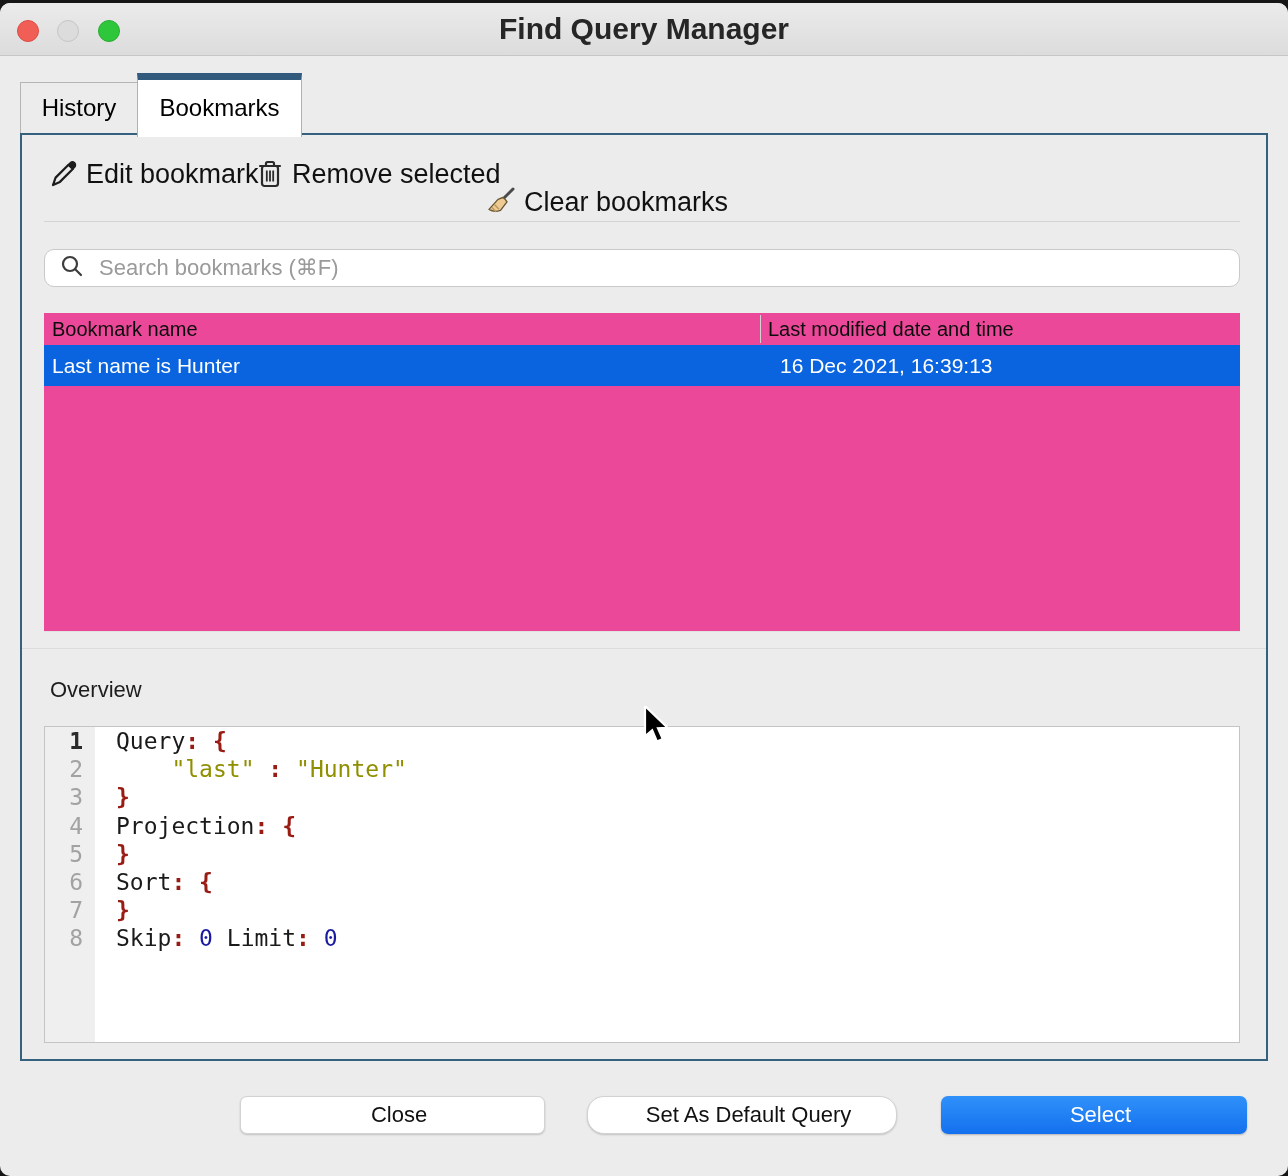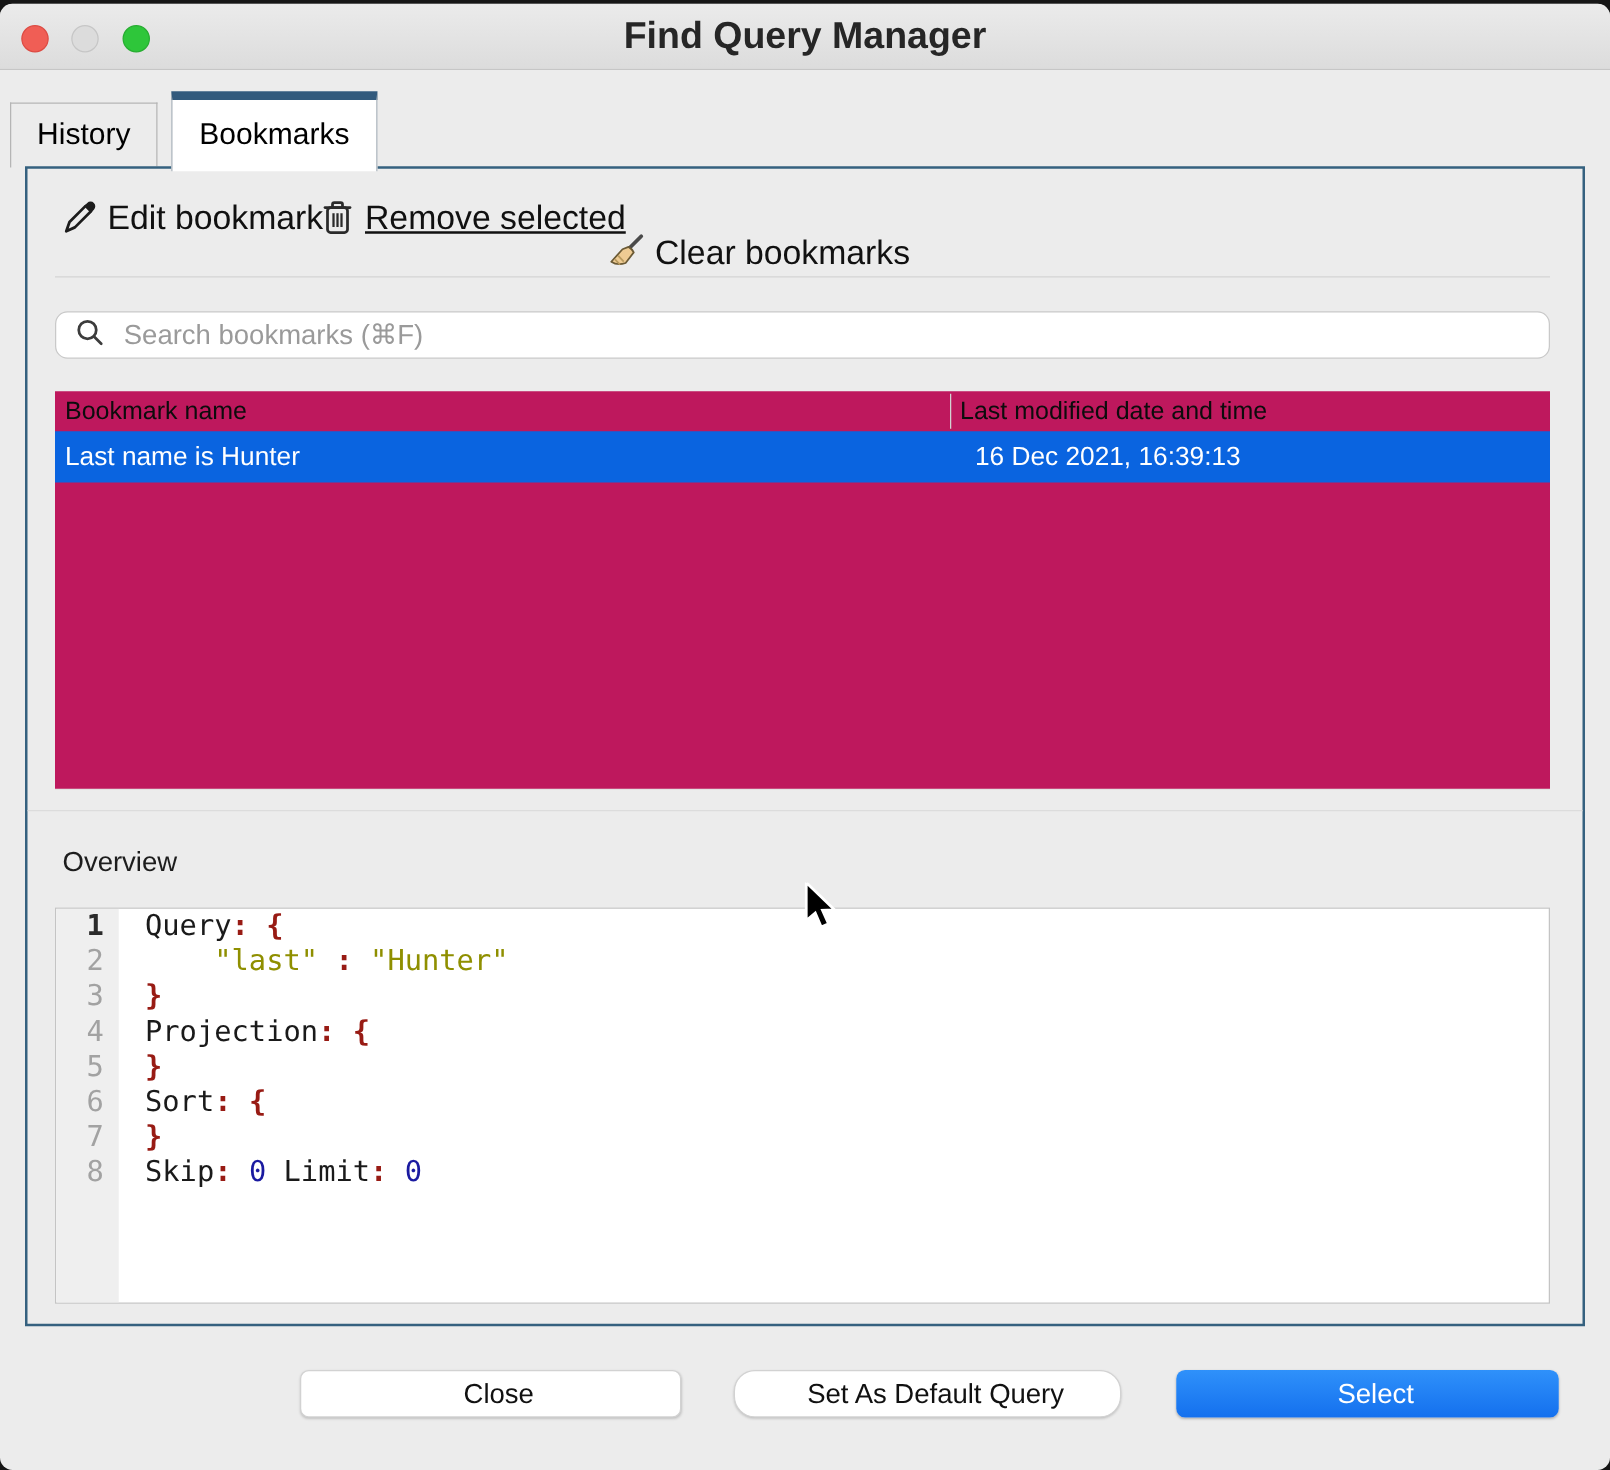--- a/index.html
+++ b/index.html
@@ -26,59 +26,59 @@
     line-height:52px;text-align:center;
     font-size:30px;font-weight:700;color:#262626;
   }
   .tl{position:absolute;top:17px;width:22px;height:22px;border-radius:50%;box-sizing:border-box;}
   .tl.red{left:17px;background:#f05e55;border:1px solid #dd4b43;}
   .tl.gray{left:57px;background:#dcdcdc;border:1px solid #c6c6c6;}
   .tl.green{left:98px;background:#2ec63a;border:1px solid #27ad31;}
   
   .tab{position:absolute;box-sizing:border-box;text-align:center;font-size:24px;color:#000;}
   .tab-history{
-    left:8px;top:79px;width:118px;height:52px;line-height:50px;
+    left:20px;top:79px;width:118px;height:52px;line-height:50px;
     background:#ececec;border:1px solid #b5b5b5;border-bottom:none;z-index:1;text-align:center;
   }
   .tab-bookmarks{
     left:137px;top:70px;width:165px;height:64px;line-height:56px;
     background:#ffffff;
     border-top:7px solid var(--tabacc);
     border-left:1px solid #a9b2ba;border-right:1px solid #a9b2ba;
     z-index:3;
   }
   
   .panel{
     position:absolute;left:20px;top:130px;width:1248px;height:928px;
     box-sizing:border-box;border:2px solid var(--pborder);
     background:#ececec;z-index:2;
   }
   
   .toolbtn{position:absolute;top:24px;height:40px;display:flex;align-items:flex-start;gap:8px;
     font-size:27px;font-weight:500;color:#111;cursor:default;}
   .toolbtn svg{flex:0 0 auto;}
   .tb-edit{left:26px;}
-  .tb-remove{left:234px;text-decoration:underline;}
+  .tb-remove{left:234px;}
   .tb-clear{left:464px;margin-top:28px;}
   .tool-divider{position:absolute;left:22px;top:86px;width:1196px;height:1px;background:#d4d4d4;}
   
   .search{
     position:absolute;left:22px;top:114px;width:1196px;height:38px;box-sizing:border-box;
     background:#fff;border:1px solid #c9c9c9;border-radius:10px;
     display:flex;align-items:center;
   }
   .search svg{margin-left:14px;}
   .search input{
     flex:1;border:none;outline:none;background:transparent;
     font-size:22px;color:#333;margin-left:12px;margin-right:10px;
     font-family:"Liberation Sans","DejaVu Sans",sans-serif;
   }
   .search input::placeholder{color:#9a9a9a;}
   
-  .table{position:absolute;left:22px;top:178px;width:1196px;height:318px;background:#be185d;
+  .table{position:absolute;left:22px;top:178px;width:1196px;height:318px;background:#ec4899;
     border-bottom:1px solid #e2e2e2;}
   .thead{position:relative;height:32px;display:flex;align-items:center;font-size:20px;color:#0c0c0c;}
   .th-name{position:absolute;left:8px;}
   .th-date{position:absolute;left:724px;}
   .th-div{position:absolute;left:716px;top:2px;width:1px;height:28px;background:#d2d2d2;}
   .trow{position:relative;height:41px;display:flex;align-items:center;font-size:21px;color:#111;}
   .trow.selected{background:var(--sel);color:#fff;}
   .td-name{position:absolute;left:8px;}
   .td-date{position:absolute;left:724px;margin-left:12px;}
   

